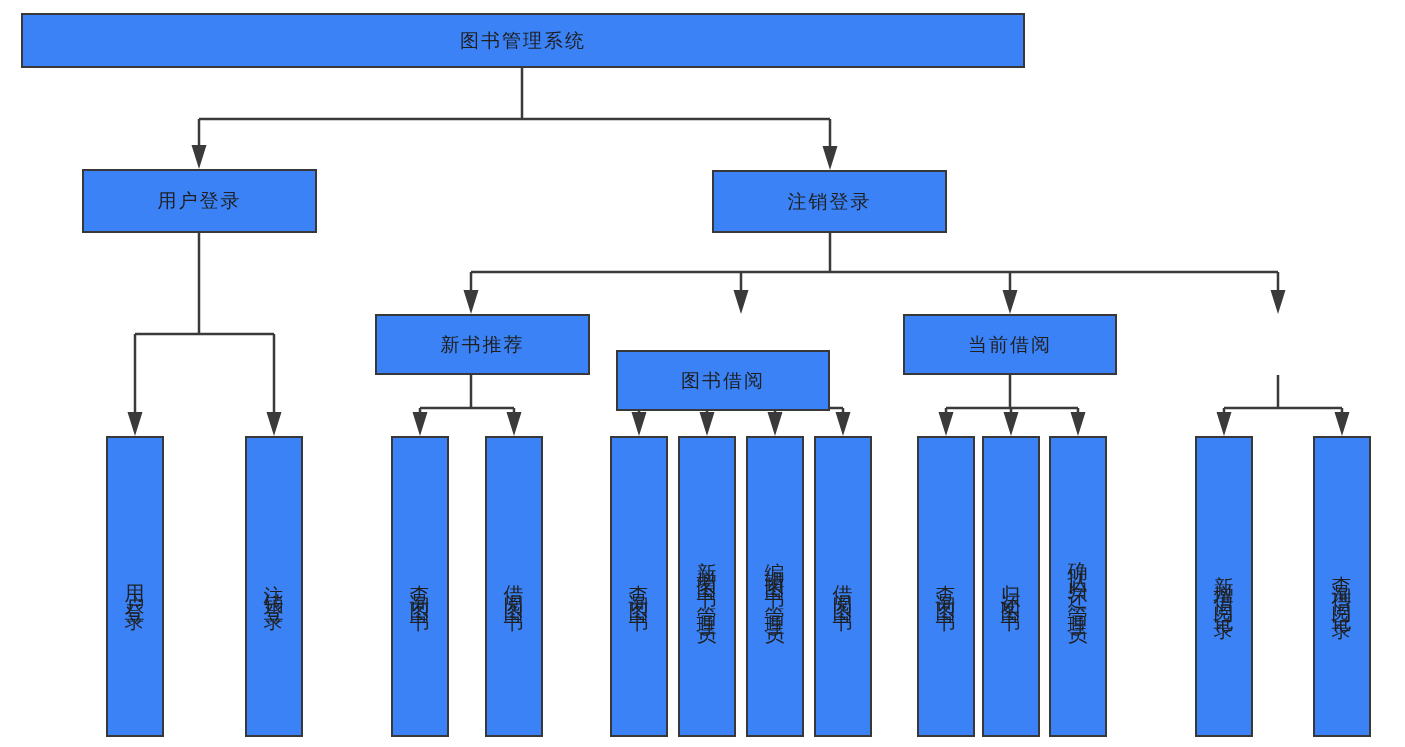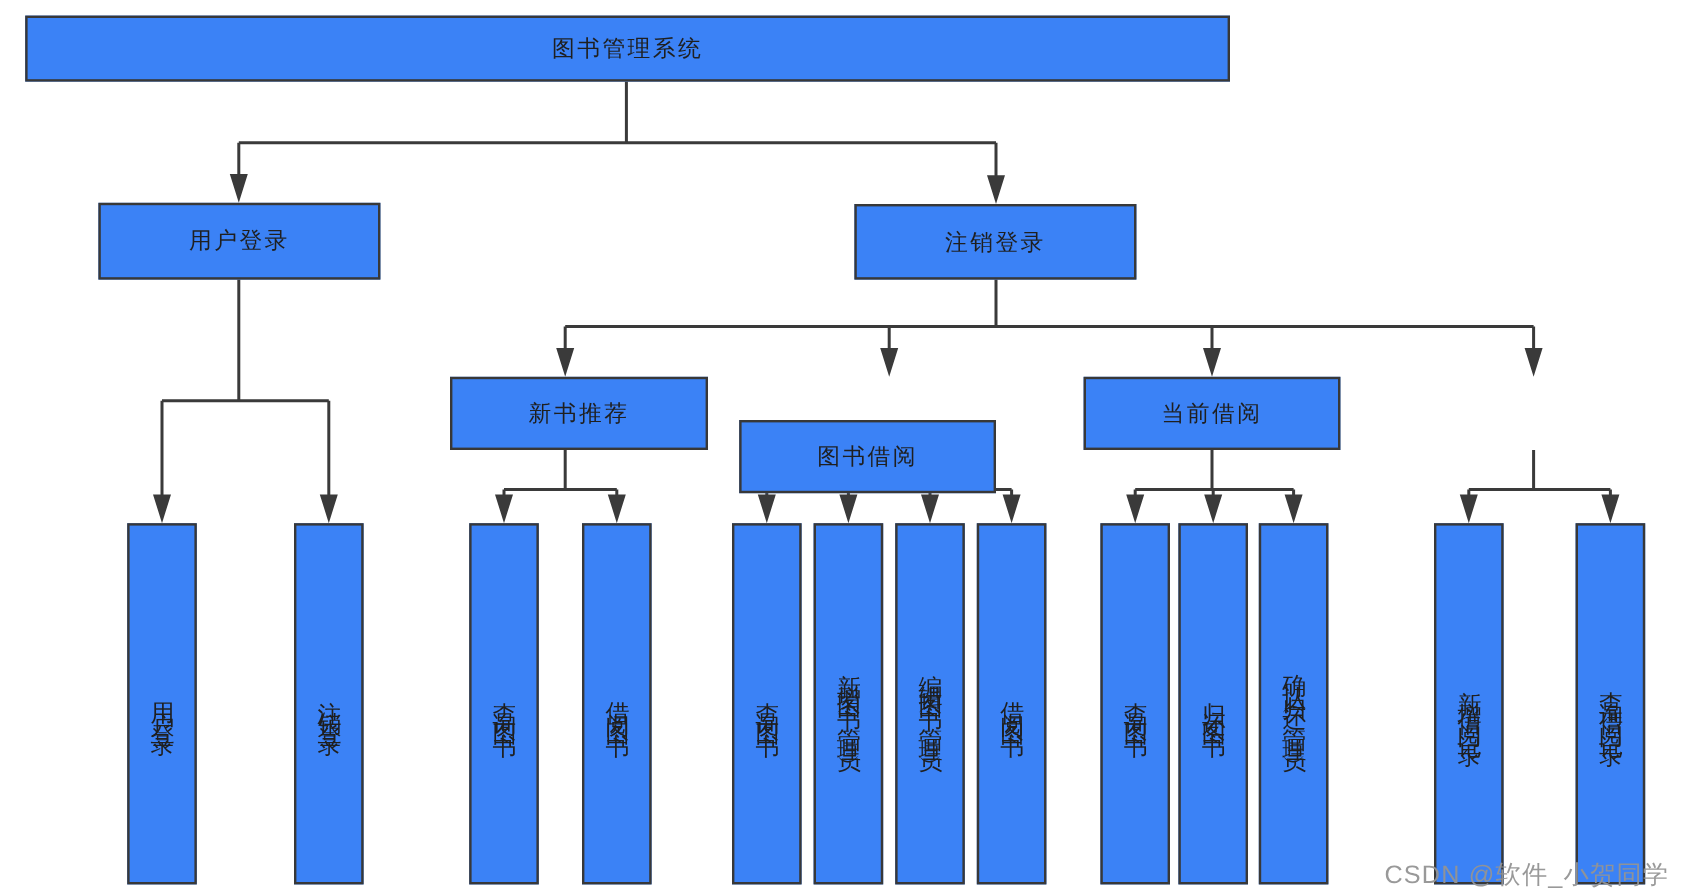--- a/index.html
+++ b/index.html
@@ -175,15 +175,14 @@
     <span class="vtext">确认归还（管理员）</span>
   </div>
 
   <div class="node leaf" style="left:1195px;">
     <span class="vtext">新增借阅记录</span>
   </div>
   <div class="node leaf" style="left:1313px;">
     <span class="vtext">查询借阅记录</span>
   </div>
 
-  <div class="watermark">CSDN @软件_小贺同学</div>
 
 </div>
 
 </body></html>

